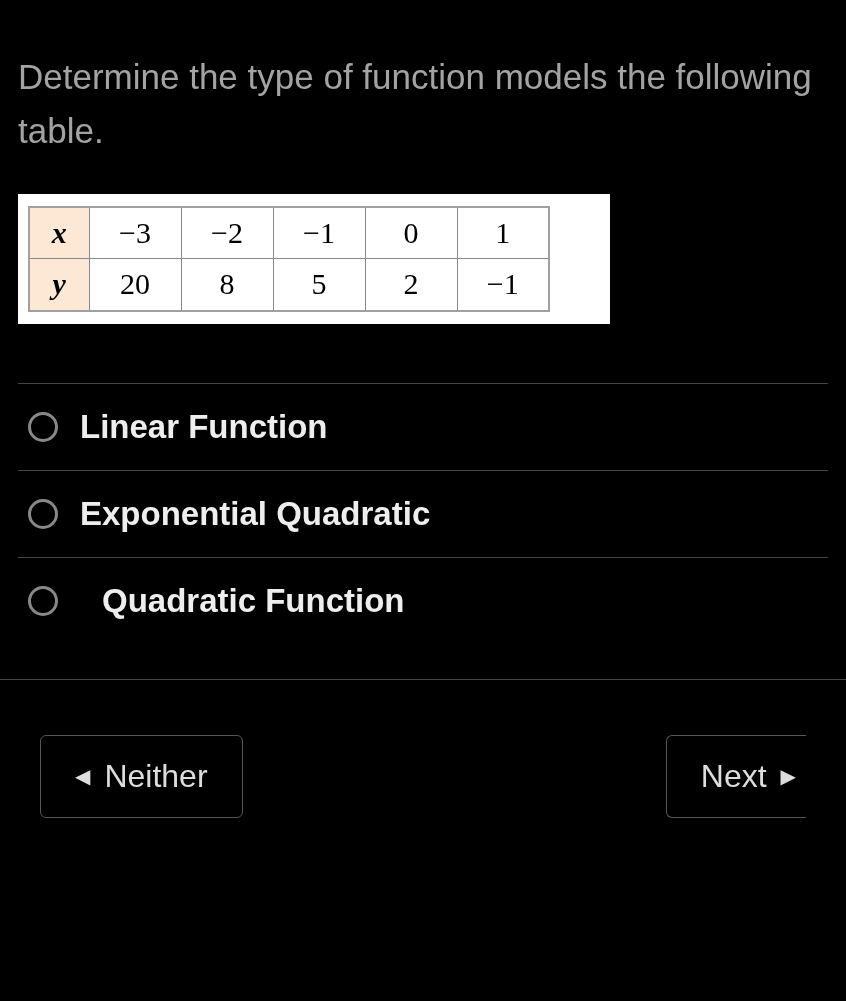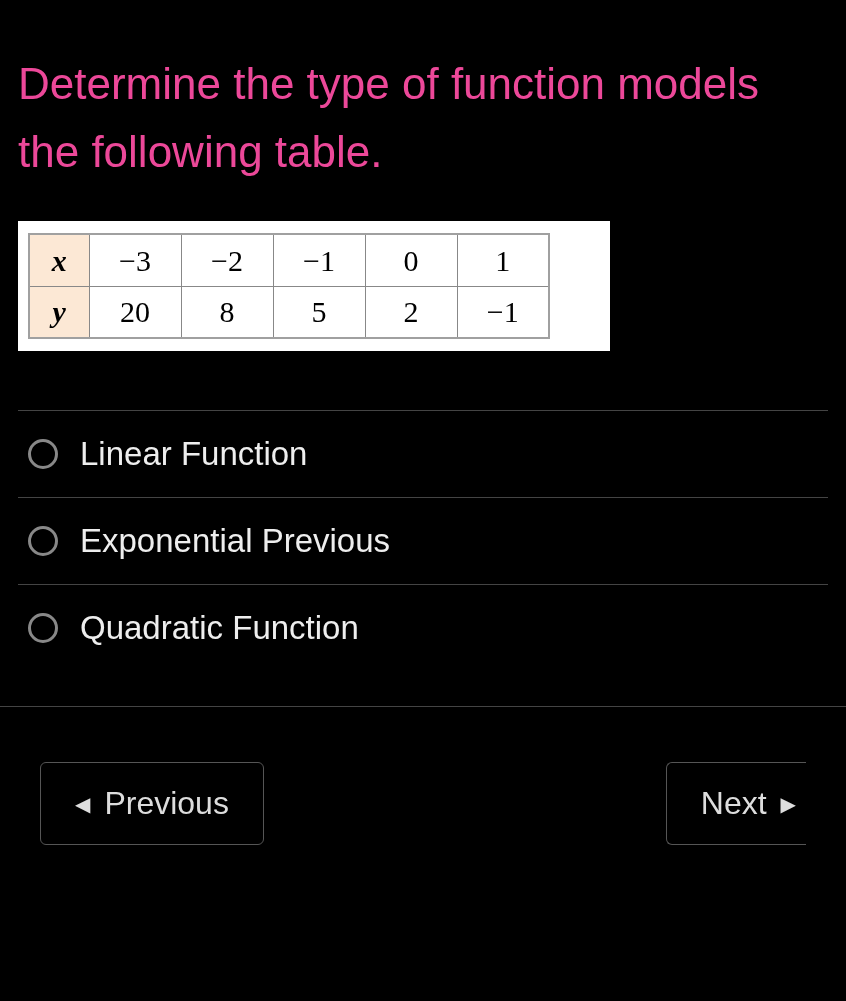--- a/index.html
+++ b/index.html
@@ -12,22 +12,22 @@
       color: #e5e5e5;
       font-family: 'Segoe UI', Arial, sans-serif;
       width: 846px;
       height: 1001px;
       overflow: hidden;
     }
     .content {
       padding: 50px 18px 0 18px;
     }
     .question-text {
-      font-size: 44px;
-      color: #ec4899;
+      font-size: 35px;
+      color: #a3a3a3;
       line-height: 1.55;
       font-weight: 400;
       margin-bottom: 35px;
     }
     .table-wrapper {
       background: #fff;
       padding: 12px 60px 12px 10px;
       display: inline-block;
       margin-bottom: 55px;
     }
@@ -56,33 +56,34 @@
     }
     .option {
       display: flex;
       align-items: center;
       padding: 24px 10px;
       border-bottom: 1px solid #444;
       cursor: pointer;
     }
     .option:last-child {
       border-bottom: none;
+      gap: 22px;
     }
     .radio {
       width: 30px;
       height: 30px;
       border: 3px solid #888;
       border-radius: 50%;
       margin-right: 22px;
       flex-shrink: 0;
     }
     .option-label {
       font-size: 33px;
       color: #eeeeee;
-      font-weight: 400;
+      font-weight: 700;
     }
     .footer-divider {
       height: 1px;
       background: #444;
       margin-top: 35px;
       width: 846px;
       margin-left: -18px;
     }
     .nav-buttons {
       display: flex;
@@ -142,33 +143,33 @@
       </table>
   </div>
 
   <div class="options">
     <div class="option">
       <div class="radio"></div>
       <div class="option-label">Linear Function</div>
     </div>
     <div class="option">
       <div class="radio"></div>
-      <div class="option-label">Exponential Previous</div>
+      <div class="option-label">Exponential Quadratic</div>
     </div>
     <div class="option">
       <div class="radio"></div>
       <div class="option-label">Quadratic Function</div>
     </div>
   </div>
 
   <div class="footer-divider"></div>
 
   <div class="nav-buttons">
     <button class="nav-btn">
       <span class="arrow">◀</span>
-      <span>Previous</span>
+      <span>Neither</span>
     </button>
     <button class="nav-btn next-btn">
       <span>Next</span>
       <span class="arrow">▶</span>
     </button>
   </div>
 </div>
 
 </body></html>

